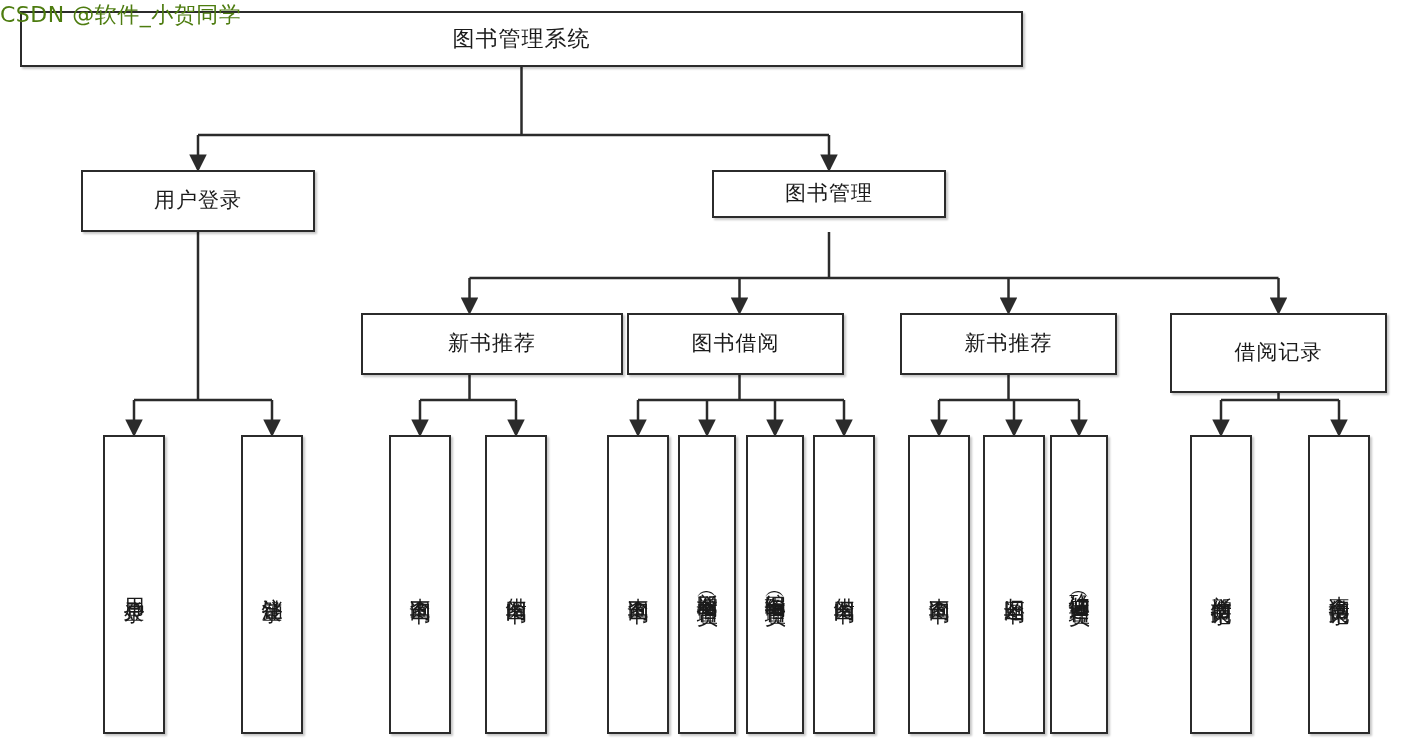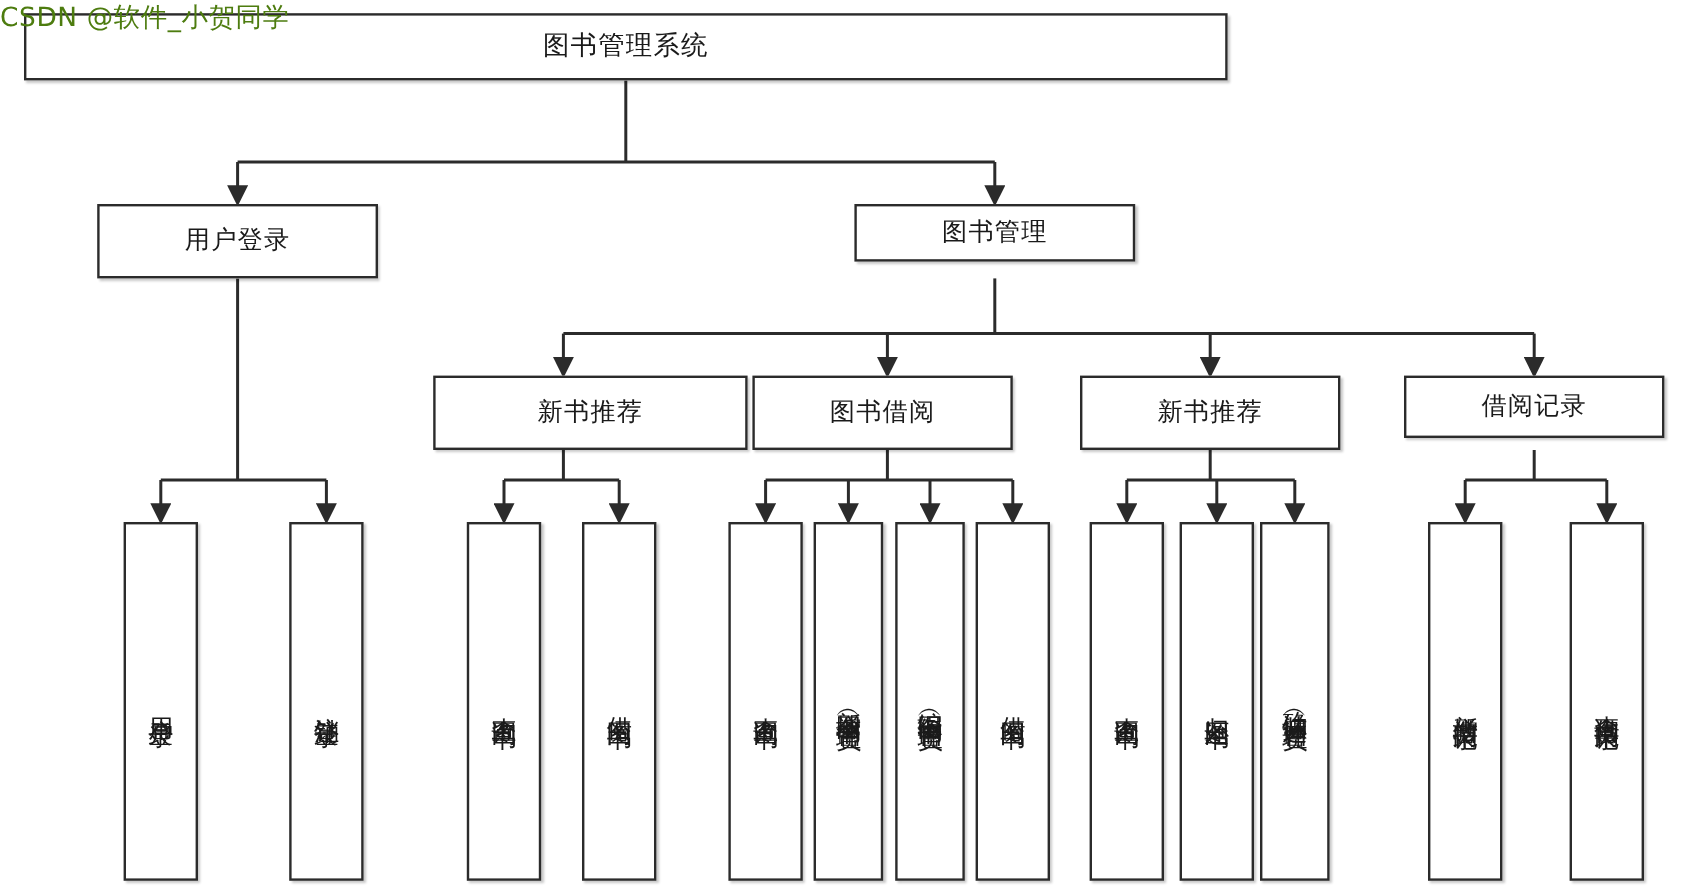--- a/index.html
+++ b/index.html
@@ -121,21 +121,21 @@
       </div>
       <div class="node" style="left: 361px; top: 313px; width: 262px; height: 62px;">
         <span class="label">新书推荐</span>
       </div>
       <div class="node" style="left: 627px; top: 313px; width: 217px; height: 62px;">
         <span class="label">图书借阅</span>
       </div>
       <div class="node" style="left: 900px; top: 313px; width: 217px; height: 62px;">
         <span class="label">新书推荐</span>
       </div>
-      <div class="node" style="left: 1170px; top: 313px; width: 217px; height: 52px;">
+      <div class="node" style="left: 1170px; top: 313px; width: 217px; height: 80px;">
         <span class="label">借阅记录</span>
       </div>
       <div class="node vertical" style="left: 103px; top: 435px; width: 62px; height: 299px;">
         <span class="label">用户登录</span>
       </div>
       <div class="node vertical" style="left: 241px; top: 435px; width: 62px; height: 299px;">
         <span class="label">注销登录</span>
       </div>
       <div class="node vertical" style="left: 389px; top: 435px; width: 62px; height: 299px;">
         <span class="label">查询图书</span>

